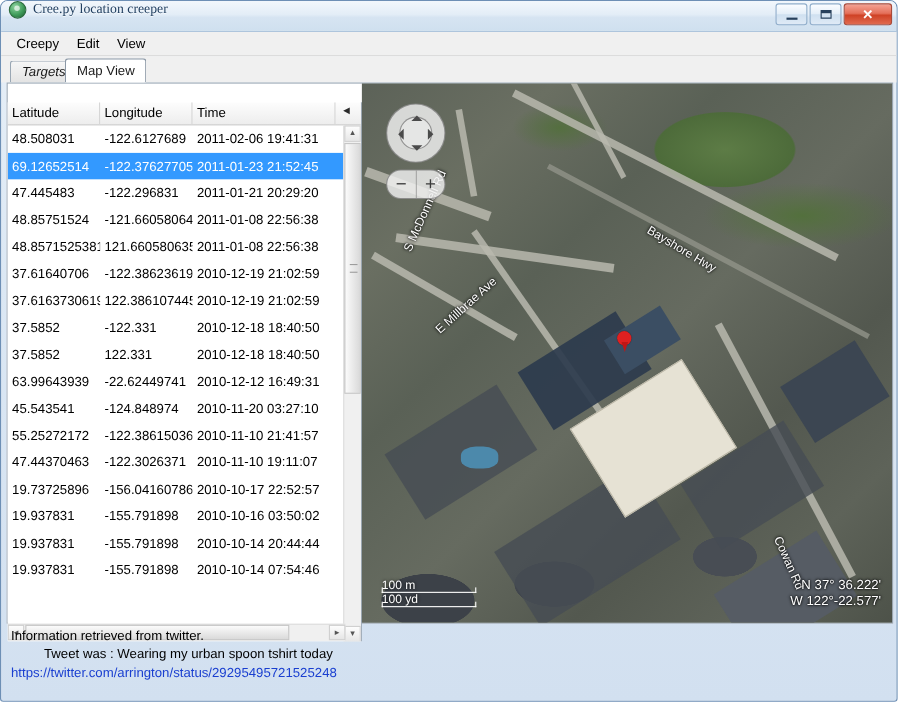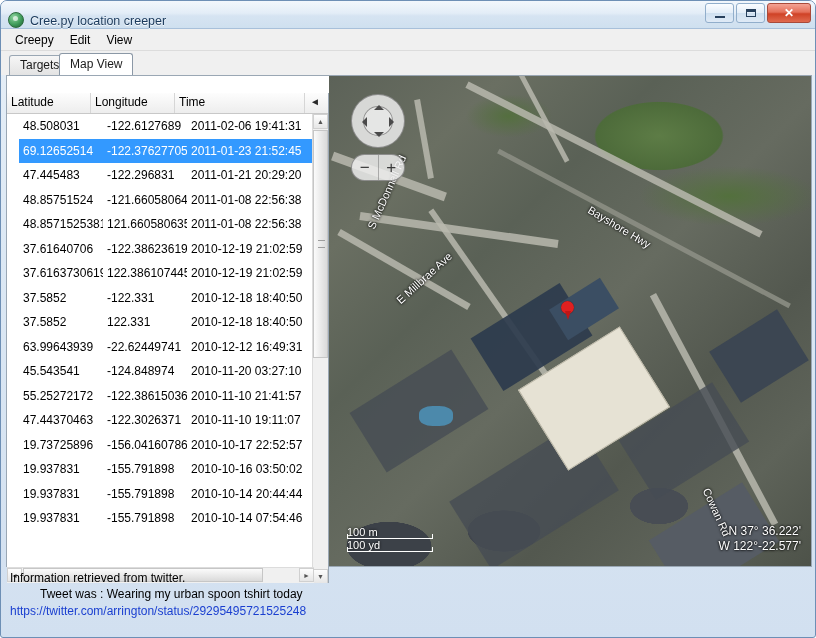--- a/index.html
+++ b/index.html
@@ -23,22 +23,23 @@
     border-radius: 7px 7px 3px 3px;
     padding: 0;
   }
   #titlebar {
     position: relative;
     height: 27px;
     background: linear-gradient(to bottom, #f2f7fc 0%, #e3edf7 45%, #d6e4f2 55%, #cfe0ef 100%);
     border-radius: 6px 6px 0 0;
     border-bottom: 1px solid #a8c0da;
     display: flex;
-    align-items: flex-end;
+    align-items: flex-start;
     padding-left: 7px;
+    font-family: Liberation Serif, serif;
   }
   #app-icon {
     width: 16px; height: 16px;
     border-radius: 50%;
     background: radial-gradient(circle at 35% 30%, #8fd4a0 0%, #3f9c5a 55%, #1d5c31 100%);
     border: 1px solid #2c6b3e;
     box-sizing: border-box;
     flex: 0 0 auto;
     position: relative;
   }
@@ -186,21 +187,21 @@
   .col-lon { width: 84px; }
   .col-time { width: 130px; }
   .sort-marker {
     position: absolute;
     right: 8px; top: 3px;
     font-size: 10px;
     color: #2a2a2a;
   }
   #table-rows {
     position: absolute;
-    top: 21px; left: 12px;
+    top: 21px; left: 0;
     width: 307px;
     height: 470px;
     overflow: hidden;
   }
   .trow {
     display: flex;
     height: 24.5px;
     font-size: 12px;
     align-items: center;
     color: #000;
@@ -504,21 +505,21 @@
     </div>
   </div>
 
   <div id="menubar">
     <div class="menu-item">Creepy</div>
     <div class="menu-item">Edit</div>
     <div class="menu-item">View</div>
   </div>
 
   <div id="tabstrip">
-    <div class="tab" style="left:8px;">Targets</div>
+    <div class="tab" style="left:8px;font-style:italic;">Targets</div>
     <div class="tab active" style="left:58px;">Map View</div>
   </div>
 
   <div id="content">
 
     <div id="table-panel">
       <div id="table-header">
         <div class="th col-lat">Latitude</div>
         <div class="th col-lon">Longitude</div>
         <div class="th col-time">Time</div>

